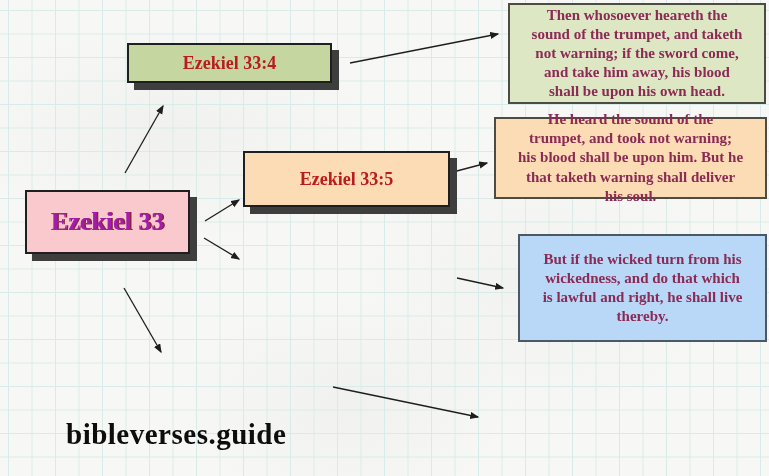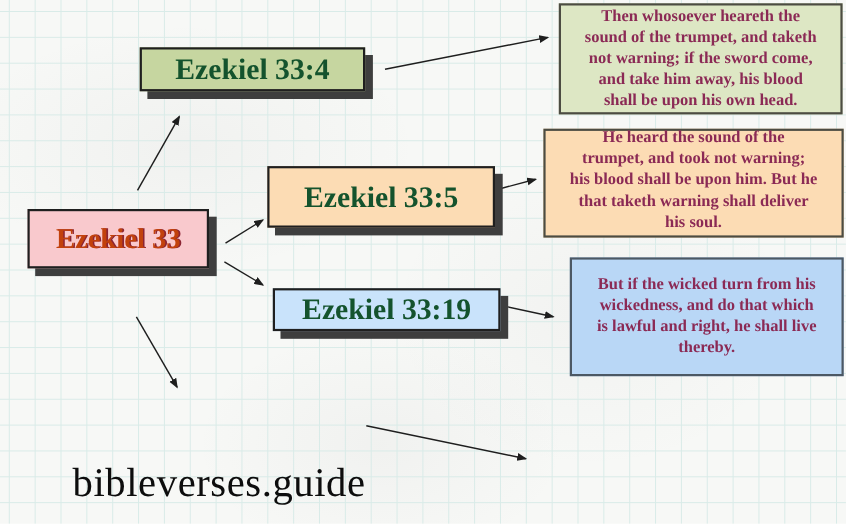--- a/index.html
+++ b/index.html
@@ -25,60 +25,60 @@
     position: absolute;
     box-sizing: border-box;
     display: flex;
     align-items: center;
     justify-content: center;
     text-align: center;
   }
   .node {
     border: 2px solid #1f1f1f;
     box-shadow: 7px 7px 0 #3e3e3e;
-    color: #14532d;
+    color: #b91c1c;
     font-weight: bold;
-    font-size: 27px;
+    font-size: 18px;
   }
   .node-root {
-    left: 25px; top: 190px; width: 165px; height: 54px;
+    left: 25px; top: 190px; width: 165px; height: 64px;
     background: #f9c9cd;
-    color: #c2410c;
+    color: #a21caf;
     font-size: 26px;
     text-shadow: 1.5px 0 0 #8c2433;
   }
   .node-33-4  { left: 127px; top: 43px;  width: 205px; height: 40px; background: #c6d6a0; }
   .node-33-5  { left: 243px; top: 151px; width: 207px; height: 56px; background: #fcdcb4; }
   .node-33-19 { left: 248px; top: 262px; width: 207px; height: 39px; background: #c9e3fb; }
   .node-33-33 { left: 127px; top: 371px; width: 204px; height: 37px; background: #fcdcb4; }
   .tbox {
     border: 2px solid #4c4c42;
     color: #8b2a55;
     font-weight: bold;
     font-size: 15px;
     line-height: 1.28;
     white-space: pre-line;
     padding: 2px 16px;
   }
   .tbox-1 { left: 508px; top: 3px;   width: 258px; height: 101px; background: #dde7c4; }
-  .tbox-2 { left: 494px; top: 117px; width: 273px; height: 99px;  background: #fcdcb4; align-items: flex-end; }
+  .tbox-2 { left: 494px; top: 117px; width: 273px; height: 82px;  background: #fcdcb4; }
   .tbox-3 { left: 518px; top: 234px; width: 249px; height: 108px; background: #b9d7f6; border-color: #4c5864; }
   .tbox-4 { left: 488px; top: 368px; width: 279px; height: 96px;  background: #fcdcb4; }
   .arrows {
     position: absolute;
     left: 0; top: 0;
     width: 769px; height: 476px;
     pointer-events: none;
   }
   .arrows line { stroke: #1e1e1e; stroke-width: 1.3; }
   .watermark {
     position: absolute;
     left: 66px; top: 418px;
-    font-size: 37px;
-    font-weight: normal;
+    font-size: 29px;
+    font-weight: bold;
     color: #0d0d0d;
     letter-spacing: 0.5px;
   }
 </style>
 </head>
 <body>
 
 <div class="canvas">
 
   <svg class="arrows" viewBox="0 0 769 476">
@@ -100,23 +100,20 @@
   <div class="node node-root">
     <span>Ezekiel 33</span>
   </div>
 
   <div class="node node-33-4">
     <span>Ezekiel 33:4</span>
   </div>
   <div class="node node-33-5">
     <span>Ezekiel 33:5</span>
   </div>
-  <div class="node node-33-19">
-    <span>Ezekiel 33:19</span>
-  </div>
 
   <div class="tbox tbox-1">
     <span>Then whosoever heareth the
 sound of the trumpet, and taketh
 not warning; if the sword come,
 and take him away, his blood
 shall be upon his own head.</span>
   </div>
   <div class="tbox tbox-2">
     <span>He heard the sound of the

